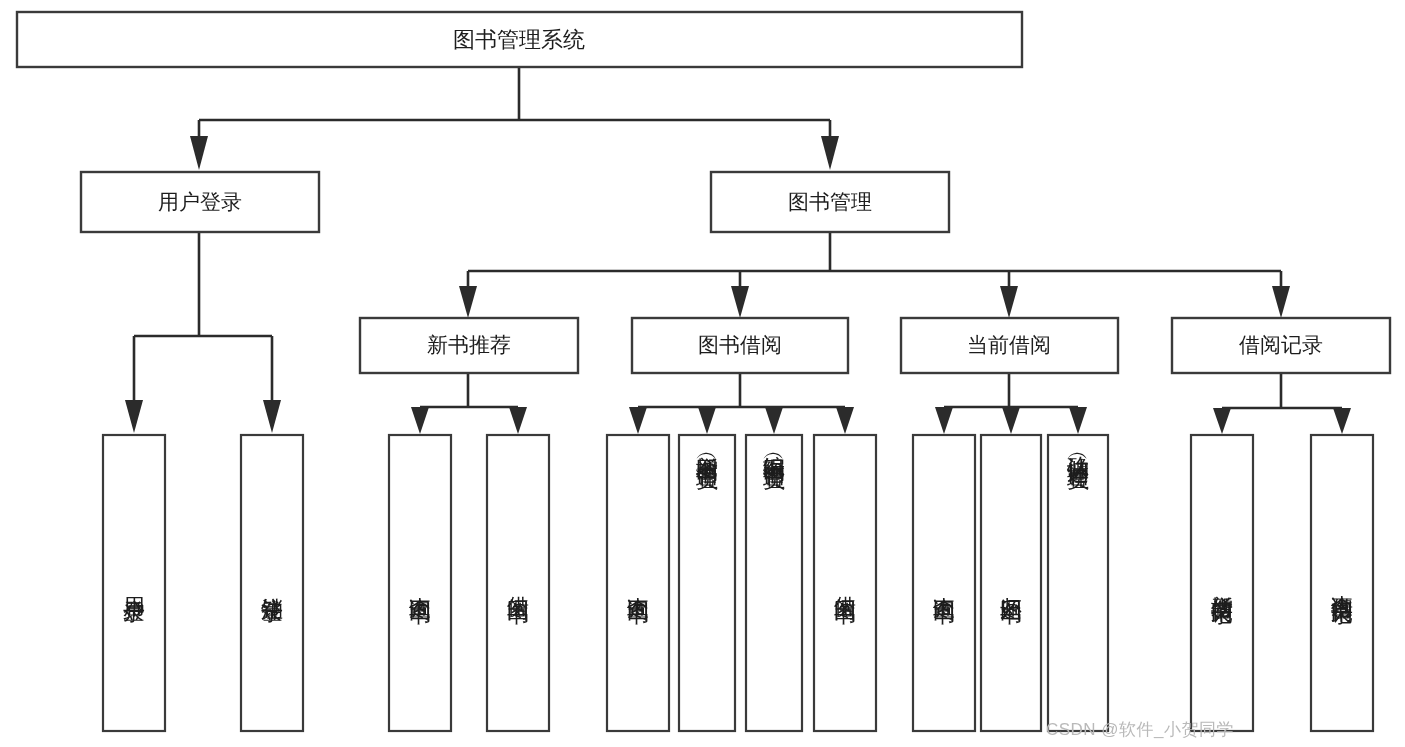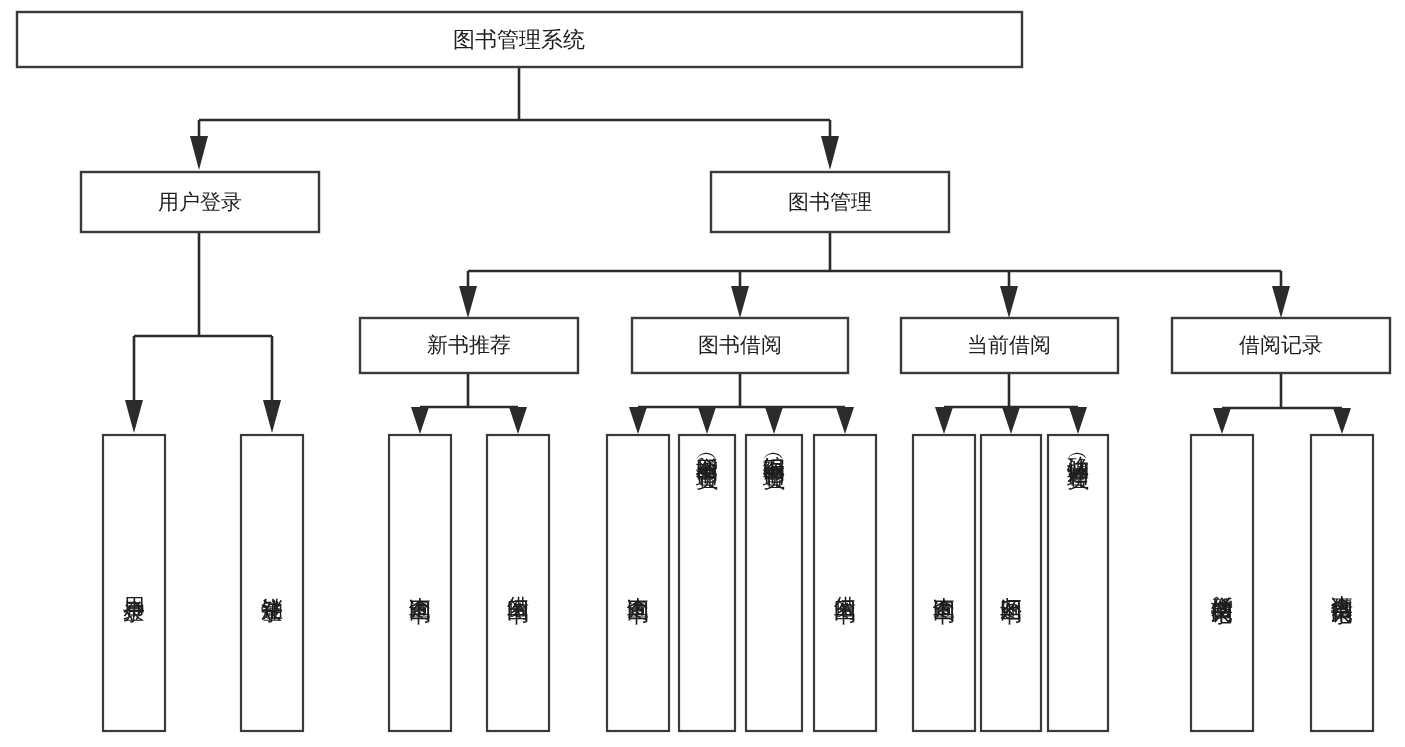--- a/index.html
+++ b/index.html
@@ -267,14 +267,15 @@
   </div>
 
   <div class="vlabel-wrap" style="left:1191px; top:435px; width:62px; height:296px;">
     <span class="vlabel-text">新增借阅记录</span>
   </div>
 
   <div class="vlabel-wrap" style="left:1311px; top:435px; width:62px; height:296px;">
     <span class="vlabel-text">查询借阅记录</span>
   </div>
 
+  <div class="watermark">CSDN @软件_小贺同学</div>
 
 </div>
 
 </body></html>

